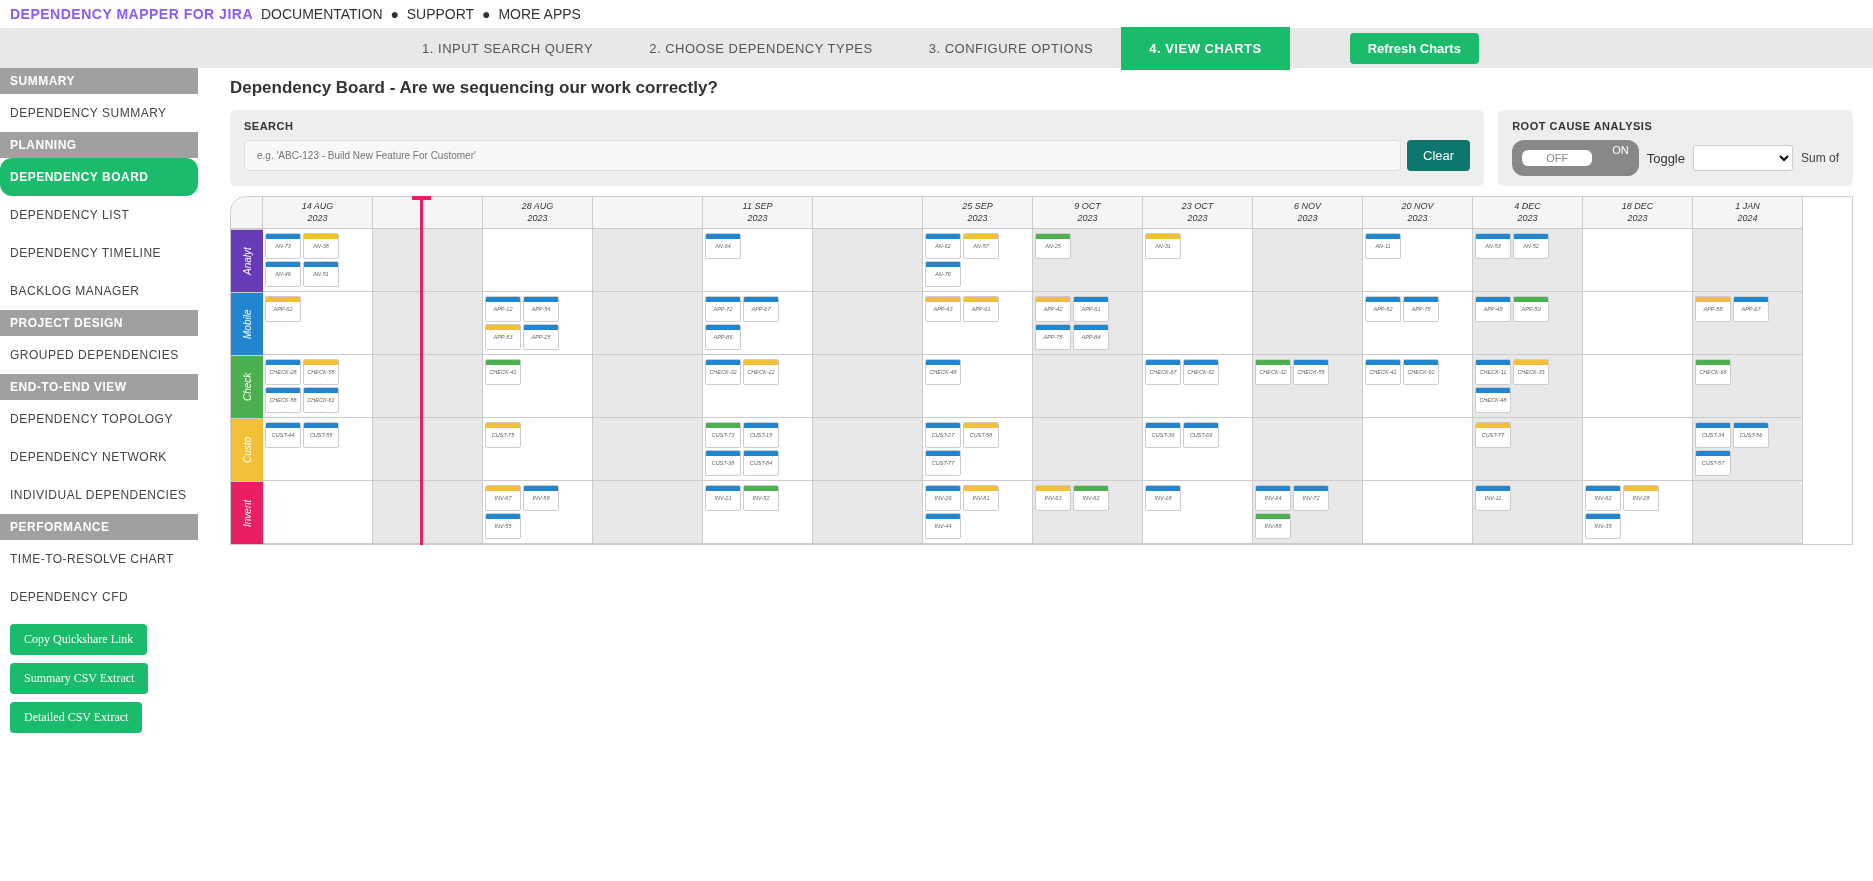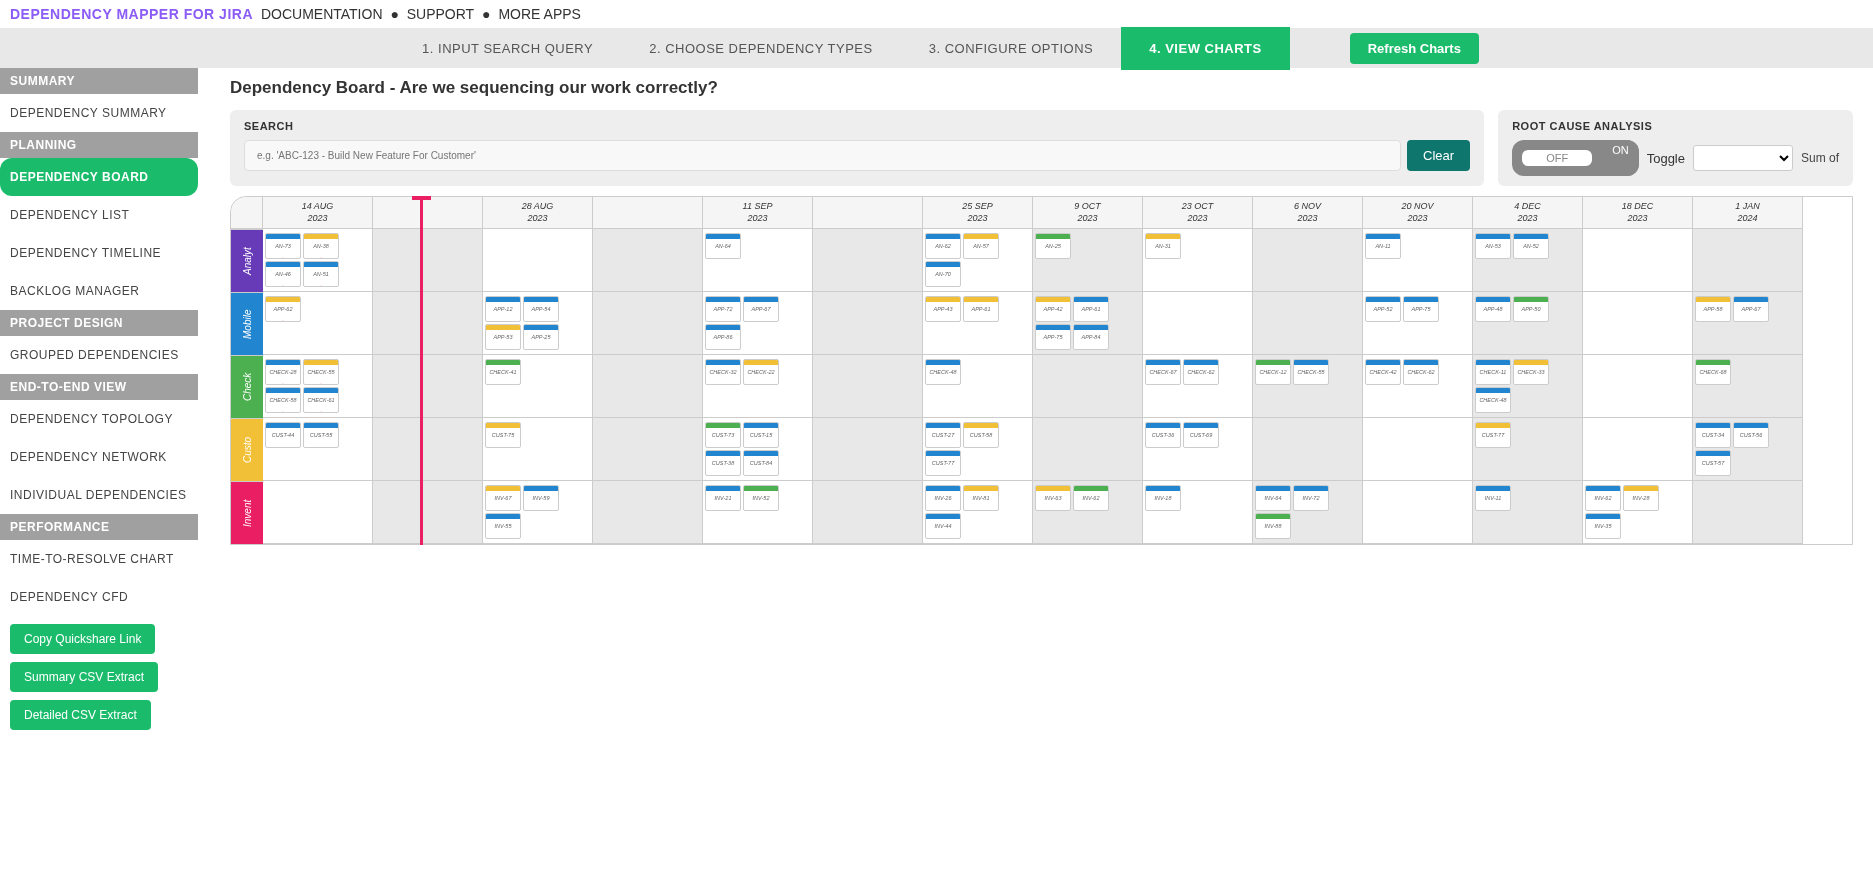--- a/index.html
+++ b/index.html
@@ -15,21 +15,21 @@
 .stepnav .step { padding: 14px 28px; font-size: 13px; letter-spacing: 0.5px; color: #555; cursor: pointer; }
 .stepnav .step.active { background: #1abc6b; color: #fff; font-weight: bold; }
 .stepnav .refresh { margin-left: 60px; background: #1abc6b; color: #fff; border: none; padding: 8px 18px; border-radius: 4px; font-size: 13px; font-weight: bold; cursor: pointer; }
 
 
 .main { display: flex; gap: 12px; }
 .sidebar { width: 198px; background: #fff; flex-shrink: 0; }
 .sidebar .section-header { background: #a0a0a0; color: #fff; padding: 6px 10px; font-size: 12px; font-weight: bold; letter-spacing: 0.5px; }
 .sidebar .nav-item { padding: 12px 10px; font-size: 12px; letter-spacing: 0.5px; color: #444; cursor: pointer; }
 .sidebar .nav-item.active { background: #1abc6b; color: #fff; font-weight: bold; border-radius: 12px; }
-.sidebar .btn { display: block; margin: 8px 10px; background: #1abc6b; color: #fff; border: none; padding: 8px 14px; border-radius: 4px; font-size: 12px; cursor: pointer; text-align: center; }
+.sidebar .btn { display: block; margin: 8px 10px; background: #1abc6b; color: #fff; border: none; padding: 8px 14px; border-radius: 4px; font-size: 12px; cursor: pointer; text-align: center; font-family: Liberation Serif, serif; }
 
 
 .content { flex: 1; padding: 10px 20px; overflow: hidden; }
 .page-title { font-size: 17px; font-weight: bold; margin-bottom: 12px; }
 
 
 .filters { display: flex; gap: 14px; margin-bottom: 10px; }
 .filter-box { background: #eee; border-radius: 6px; padding: 10px 14px; }
 .filter-box.search { flex: 1; }
 .filter-box .label { font-size: 11px; font-weight: bold; letter-spacing: 0.5px; margin-bottom: 8px; }

